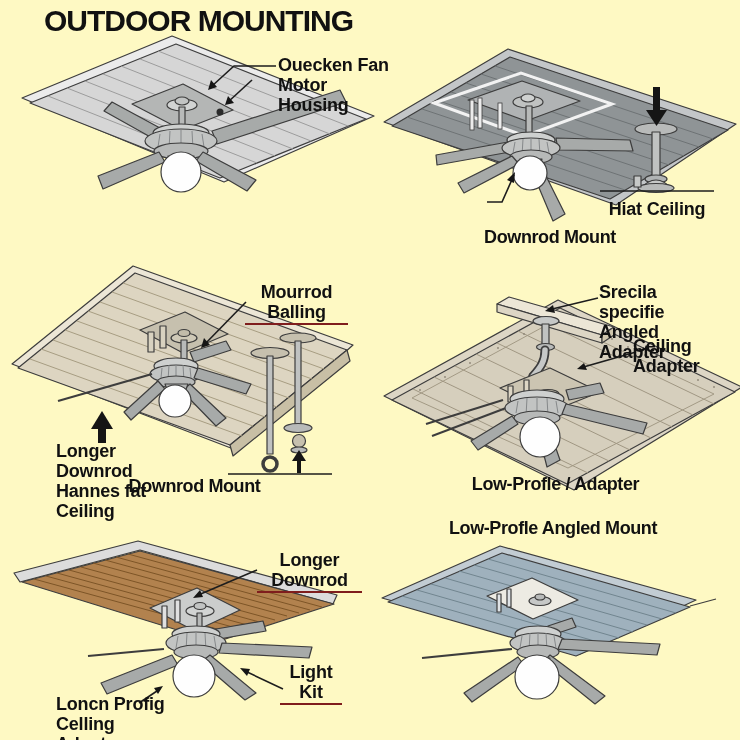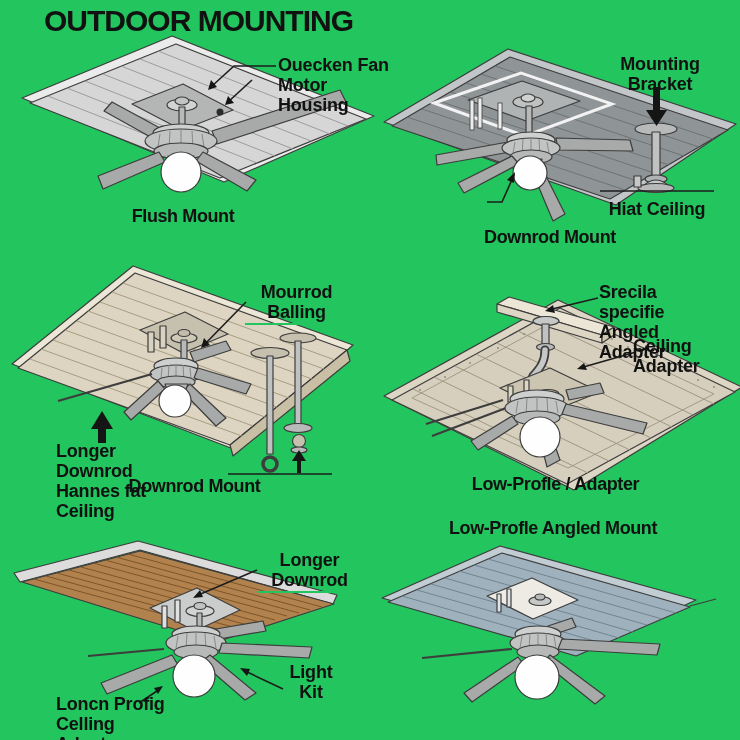--- a/index.html
+++ b/index.html
@@ -1,29 +1,29 @@
 <!DOCTYPE html>
 <html style="--ceiling-light-gray: #d6d6d6; --ceiling-dark-gray: #8f9496; --ceiling-beige: #ddd5c1; --ceiling-tan: #d6cfbd; --ceiling-brown: #b2824e; --ceiling-blue-gray: #9fb1bd; --blade-gray: #a7aaa9; --outline: #3d3d3d; --text: #111111;"><head>
 <meta charset="utf-8">
 <style>
   :root{
     --ceiling-light-gray:#d6d6d6; --ceiling-dark-gray:#8f9496; --ceiling-beige:#ddd5c1;
     --ceiling-tan:#d6cfbd; --ceiling-brown:#b2824e; --ceiling-blue-gray:#9fb1bd;
     --blade-gray:#a7aaa9; --outline:#3d3d3d; --text:#111111;
   }
   html,body{margin:0;padding:0;background:#fff;}
-  .canvas{position:relative;width:740px;height:740px;background:#22c55e;overflow:hidden;
+  .canvas{position:relative;width:740px;height:740px;background:#fef9c3;overflow:hidden;
           font-family:"Liberation Sans",sans-serif;}
   .title{position:absolute;left:44px;top:4px;font-size:30px;font-weight:bold;color:var(--text);
          letter-spacing:-1px;white-space:nowrap;}
   .lbl{position:absolute;font-weight:bold;font-size:18px;line-height:1.12;color:var(--text);
        white-space:pre-line;letter-spacing:-0.2px;}
   .cap{position:absolute;font-weight:bold;font-size:18px;line-height:1.1;color:var(--text);
        text-align:center;letter-spacing:-0.4px;white-space:pre-line;}
-  .u{border-bottom:2px solid #22c55e;padding-bottom:1px;}
+  .u{border-bottom:2px solid #7f1d1d;padding-bottom:1px;}
   .tc{text-align:center;} .tl{text-align:left;}
   svg{position:absolute;left:0;top:0;}
   .blade{fill:var(--blade-gray);stroke:var(--outline);stroke-width:1.2;stroke-linejoin:round;}
   .ol{stroke:var(--outline);stroke-width:1.2;stroke-linejoin:round;}
   .globe{fill:#fefefe;stroke:var(--outline);stroke-width:1.2;}
   .lead{stroke:#1d1d1d;stroke-width:1.6;fill:none;}
   .dark{fill:#151515;}
   .ribs{stroke:#85888a;stroke-width:1;fill:none;}
 </style>
 </head>
@@ -284,24 +284,21 @@
         <polygon points="526,658 550,658 546,666 530,666" fill="#b5b7b6" class="ol"></polygon>
         <circle cx="537" cy="677" r="22" class="globe"></circle>
       </g>
     </g>
   </svg>
 
   <div class="title">OUTDOOR MOUNTING</div>
 
   <div class="lbl tl" style="left:278px;top:55px;width:112px;">Ouecken Fan
 Motor Housing</div>
-  <div class="cap" style="left:103px;top:207px;width:160px;">Flush Mount</div>
-
-  <div class="lbl tc" style="left:606px;top:54px;width:108px;">Mounting
-Bracket</div>
+
   <div class="lbl tc" style="left:598px;top:199px;width:118px;">Hiat Ceiling</div>
   <div class="cap" style="left:468px;top:228px;width:164px;">Downrod Mount</div>
 
   <div class="lbl tc u" style="left:245px;top:282px;width:103px;">Mourrod Balling</div>
   <div class="lbl tl" style="left:56px;top:441px;width:130px;">Longer Downrod
 Hannes fat Ceiling</div>
   <div class="cap" style="left:112px;top:477px;width:165px;">Downrod Mount</div>
 
   <div class="lbl tl" style="left:599px;top:282px;width:105px;">Srecila specifie
 Angled Adapter</div>

